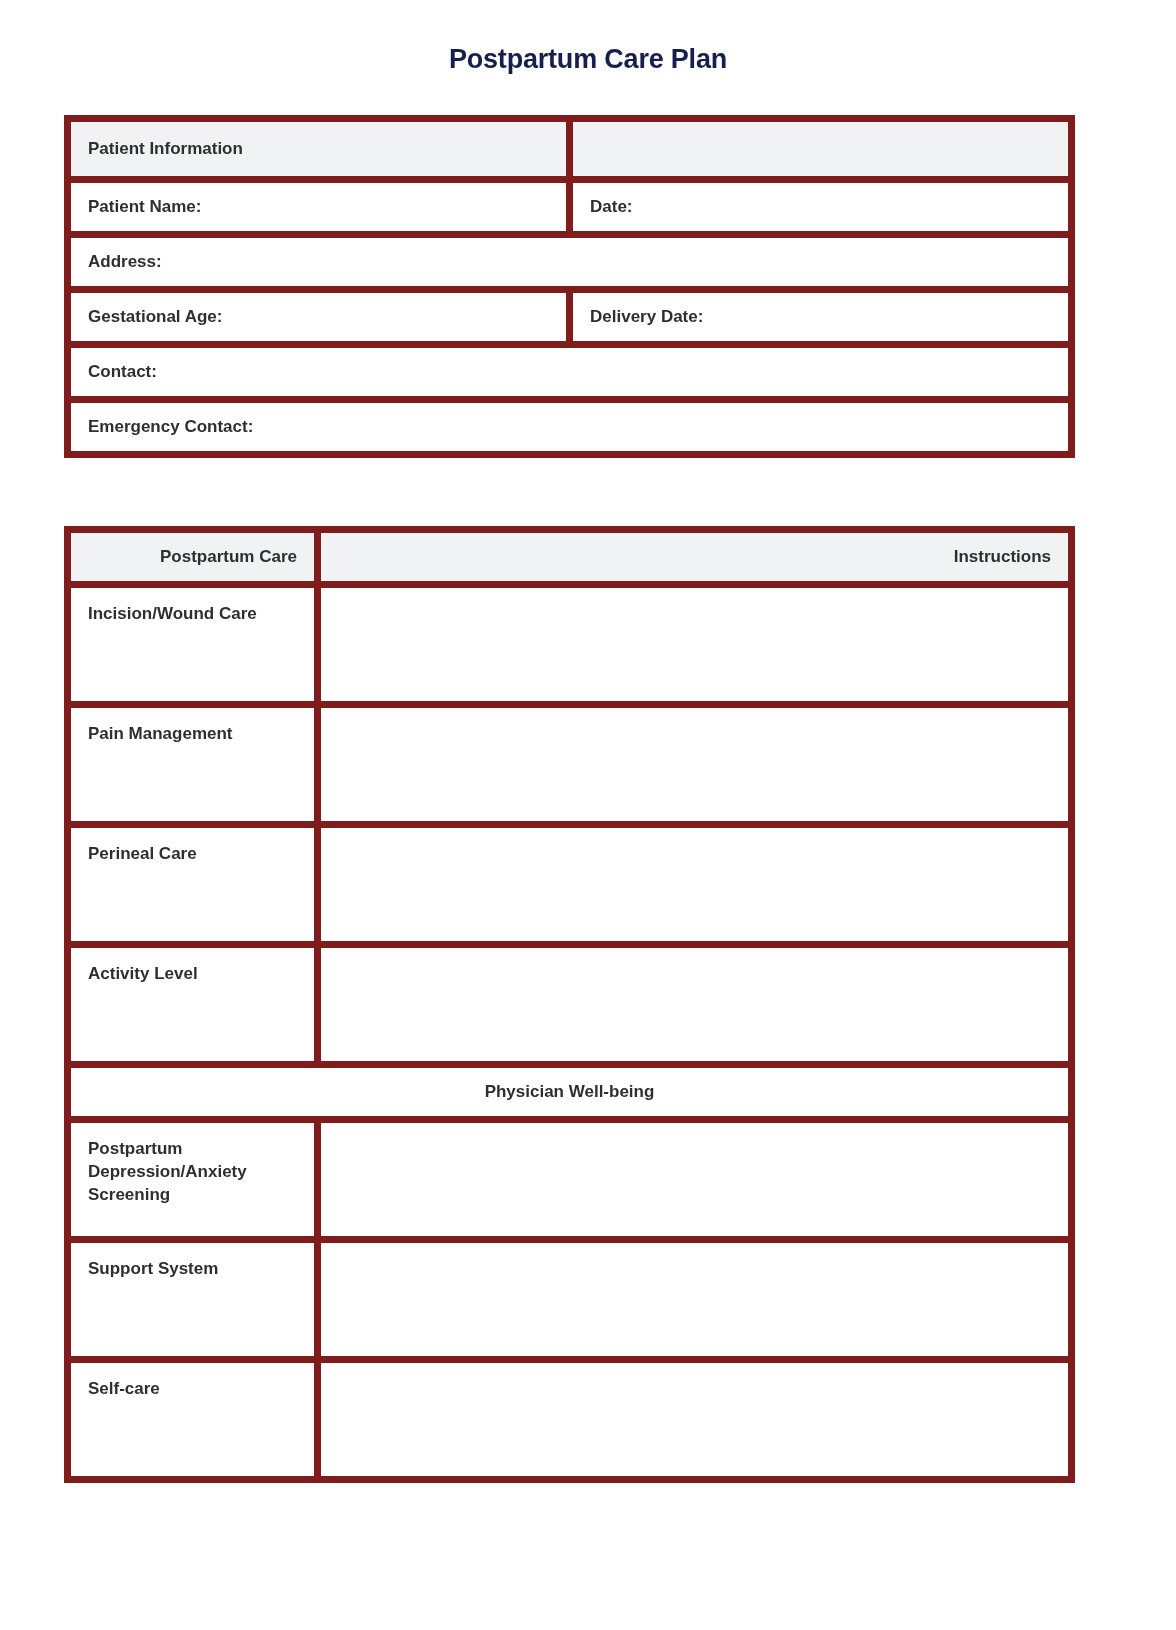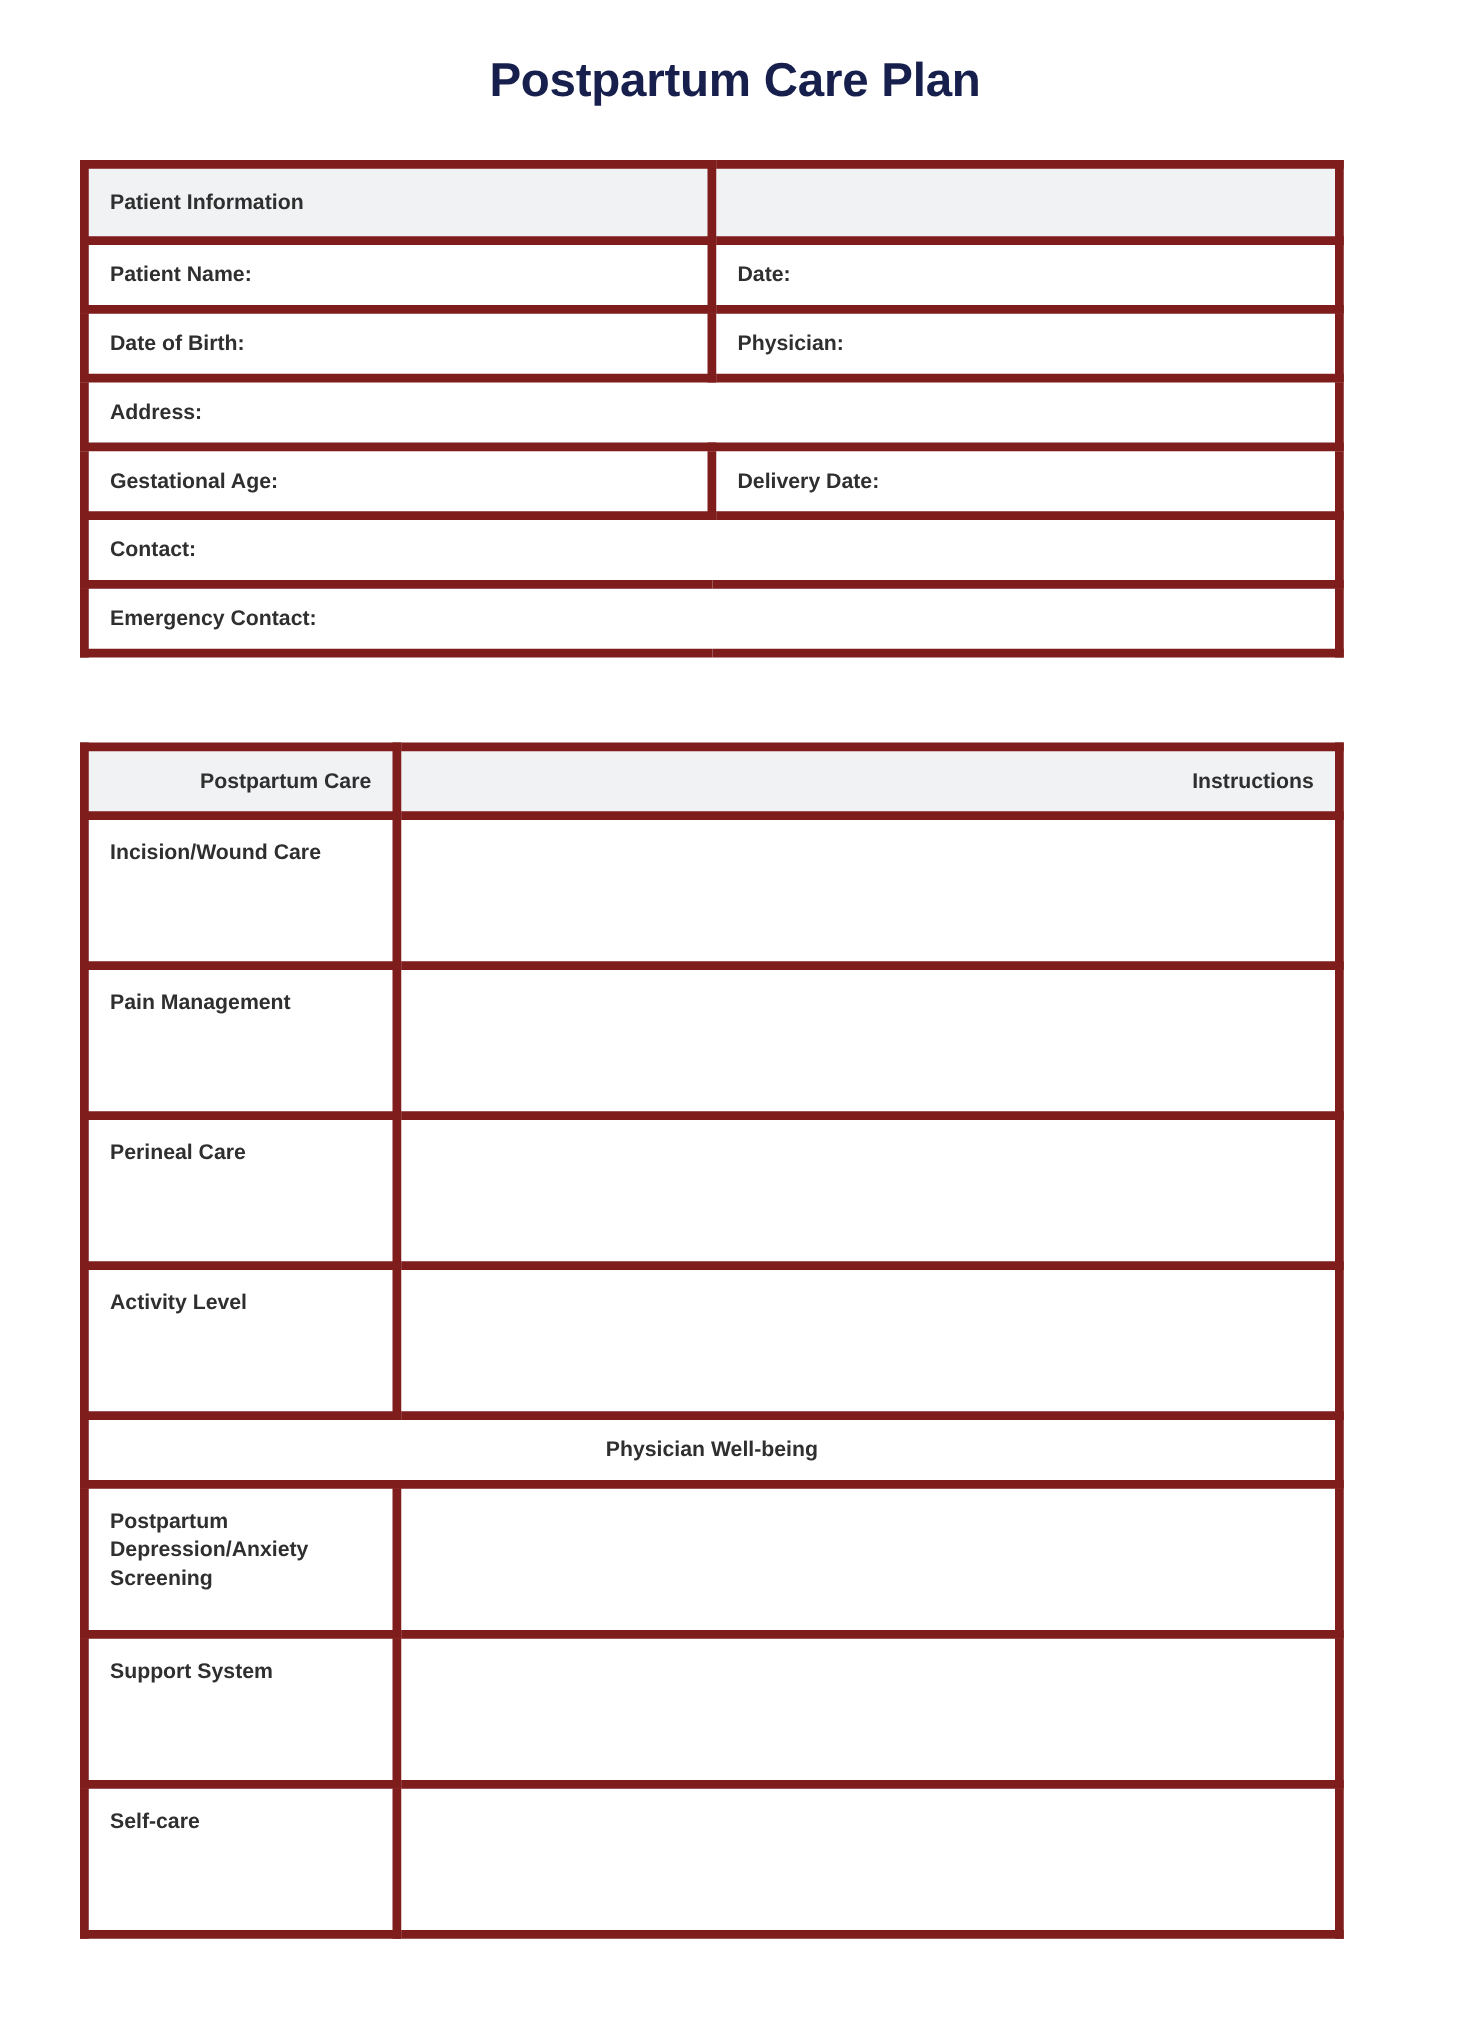--- a/index.html
+++ b/index.html
@@ -20,21 +20,21 @@
     width: 1176px;
     min-height: 1630px;
     padding: 0 64px;
     background: #ffffff;
   }
 
   .doc-title {
     margin: 0;
     padding: 44px 0 40px 0;
     text-align: center;
-    font-size: 38px;
+    font-size: 27px;
     line-height: 1.15;
     font-weight: bold;
     color: #171f4d;
     letter-spacing: -0.2px;
   }
 
   table.form-table {
     width: 1004px;
     border-collapse: collapse;
     table-layout: fixed;
@@ -122,24 +122,20 @@
       <tr class="header-row">
         <td>Patient Information</td>
         <td></td>
       </tr>
 
       <tr class="field-row">
         <td>Patient Name:</td>
         <td>Date:</td>
       </tr>
 
-      <tr class="field-row">
-        <td>Date of Birth:</td>
-        <td>Physician:</td>
-      </tr>
 
       <tr class="field-row">
         <td colspan="2">Address:</td>
       </tr>
 
       <tr class="field-row">
         <td>Gestational Age:</td>
         <td>Delivery Date:</td>
       </tr>
 

